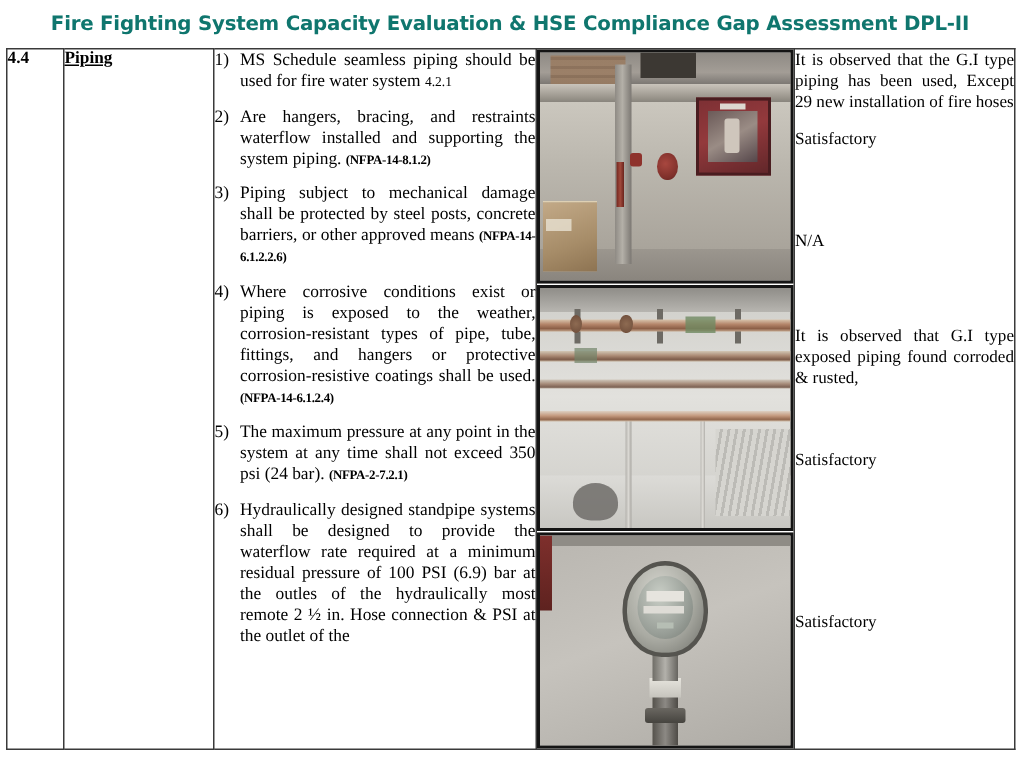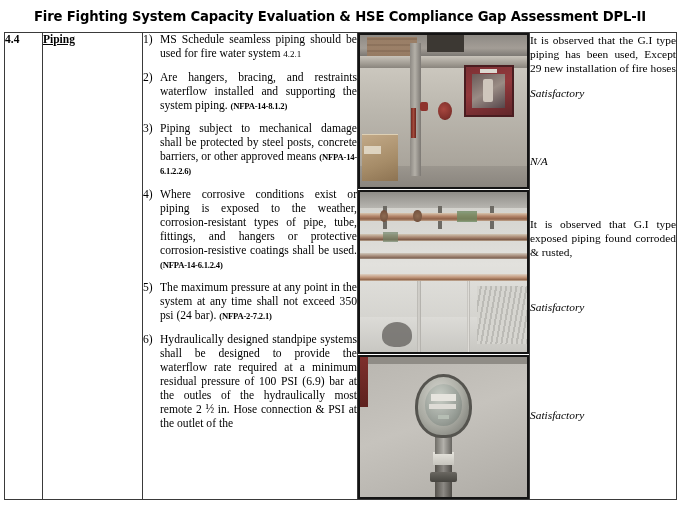--- a/index.html
+++ b/index.html
@@ -16,21 +16,21 @@
   }
 
   
   .doc-title {
     font-family: "DejaVu Sans", sans-serif;
     font-weight: bold;
     font-size: 13.2px;
     letter-spacing: -0.15px;
     text-align: center;
     padding: 9px 4px 8px 4px;
-    color: #000000;
+    color: #0f766e;
     white-space: nowrap;
   }
 
   
   .tbl-wrap {
     position: relative;
     width: 672px;
     margin: 0 auto;
     height: 468px;
     box-sizing: border-box;
@@ -316,21 +316,21 @@
   
   .cell-obs {
     padding: 7px 6px 6px 8px;
   }
   .obs-block {
     font-size: 11.4px;
     line-height: 14.0px;
     text-align: justify;
     text-justify: inter-word;
   }
-  .obs-sat { font-size: 11.4px; font-style: italic; }
+  .obs-sat { font-size: 11.4px; }
   .sp-a { height: 12px; }
   .sp-b { height: 56px; }
   .sp-c { height: 50px; }
   .sp-d { height: 42px; }
   .sp-e { height: 96px; }
 </style>
 </head>
 <body>
 
 <div class="doc-title">Fire Fighting System Capacity Evaluation &amp; HSE Compliance Gap Assessment DPL-II</div>

